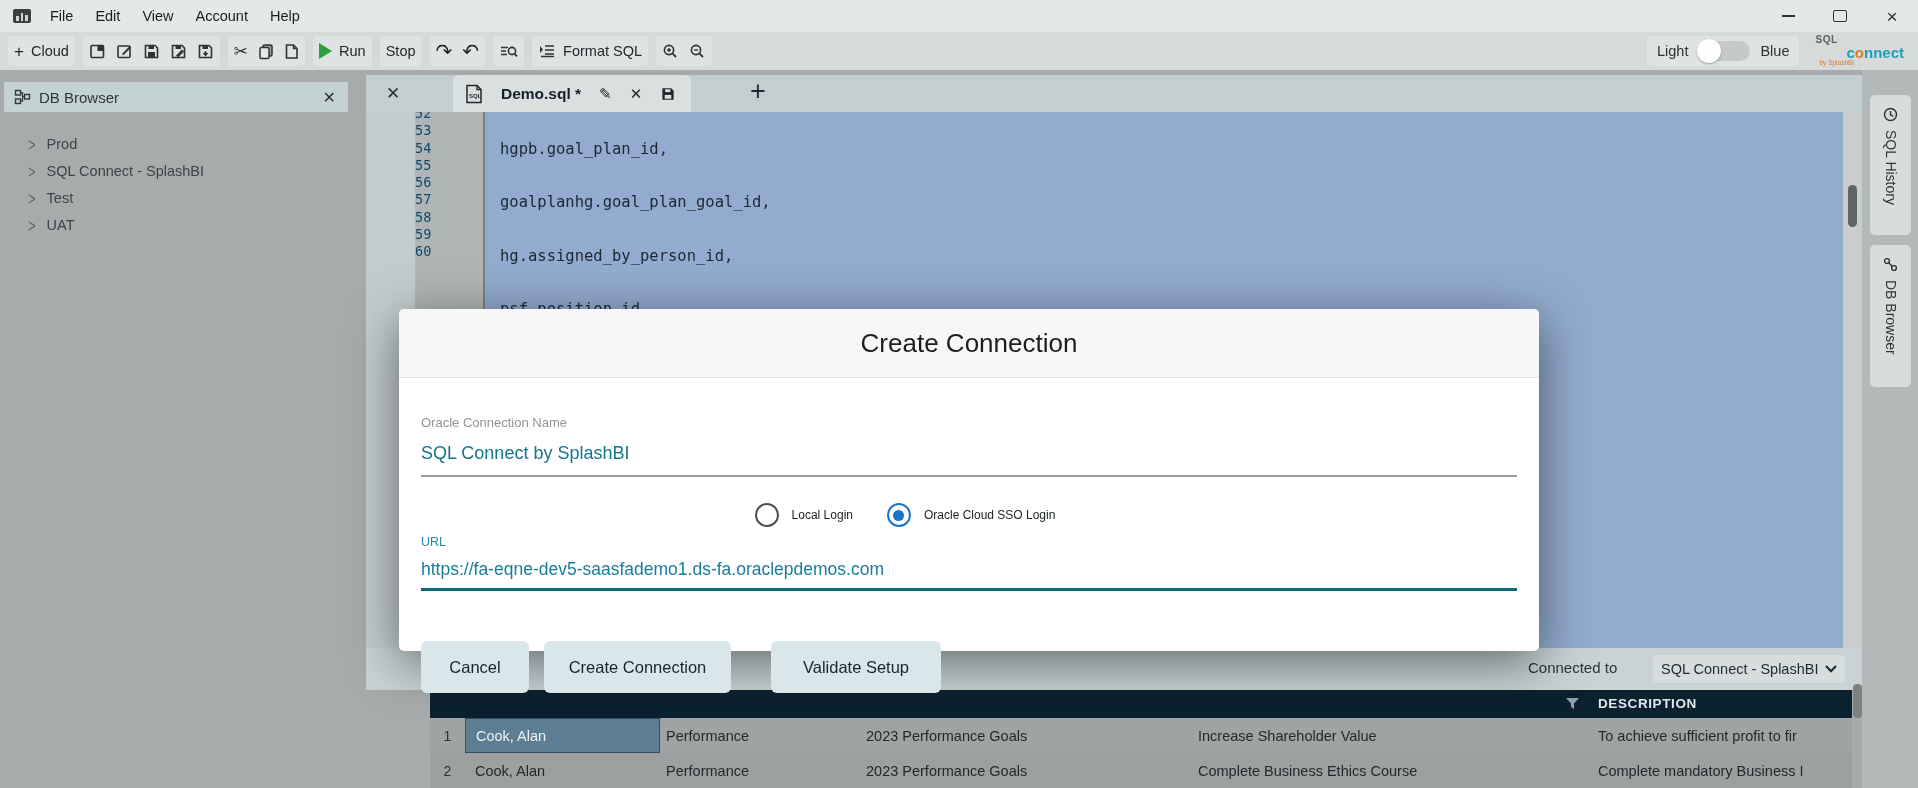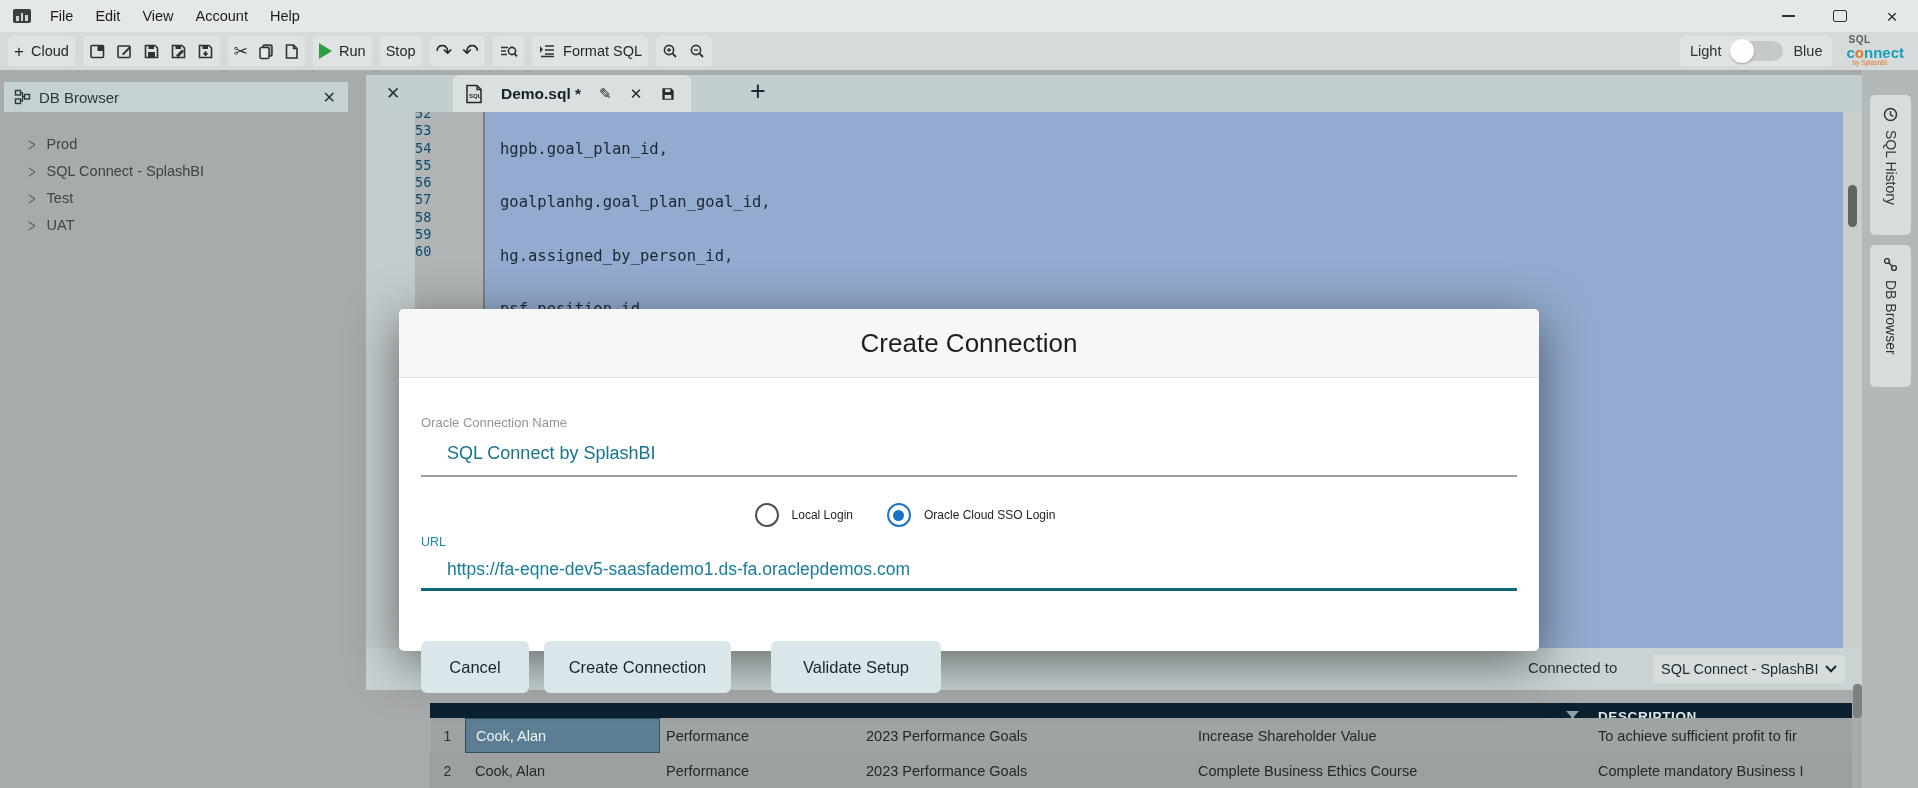--- a/index.html
+++ b/index.html
@@ -29,21 +29,21 @@
   .tbtn{display:inline-flex;align-items:center;gap:7px;color:#23282a;}
   .tbtn svg{display:block;}
   .glyph{font-size:17px;line-height:1;}
   .run-tri{width:0;height:0;border-left:13px solid #2f9e41;border-top:8px solid transparent;border-bottom:8px solid transparent;}
   .toolbar-right{margin-left:auto;display:flex;align-items:center;gap:14px;margin-right:14px;}
   .theme-toggle{display:flex;align-items:center;gap:10px;background:#dfe3e3;border-radius:4px;height:30px;padding:0 10px;}
   .toggle-pill{width:52px;height:20px;background:#c5c9c9;border-radius:10px;position:relative;}
   .toggle-knob{position:absolute;left:-1px;top:-2px;width:24px;height:24px;border-radius:50%;background:#fdfdfd;box-shadow:0 1px 2px rgba(0,0,0,.3);}
   .brand{line-height:1;text-align:left;}
   .brand .b1{display:block;font-size:10px;font-weight:bold;color:#5a5f5f;letter-spacing:.5px;margin-left:2px;}
-  .brand .b2{display:block;font-size:15px;font-weight:bold;color:#1ba0b8;}
+  .brand .b2{display:block;font-size:15px;font-weight:bold;color:#1ba0b8;margin-left:33px;}
   .brand .b2 .o{color:#e07820;}
   .brand .b3{display:block;font-size:6.5px;color:#e07820;margin-left:6px;}
 
   
   .sidebar-header{position:absolute;left:4px;top:82px;width:344px;height:30px;background:#c4d2d4;
                   display:flex;align-items:center;font-size:15px;color:#2e373b;}
   .sidebar-header svg{margin:0 8px 0 10px;}
   .sidebar-close{margin-left:auto;margin-right:12px;font-size:16px;color:#2e3333;}
   .tree-item{position:absolute;left:4px;width:344px;height:26px;display:flex;align-items:center;
              font-size:14.5px;color:#3d4346;}
@@ -73,21 +73,21 @@
   .v-thumb{position:absolute;left:5px;top:73px;width:9px;height:42px;border-radius:5px;background:#5f6464;}
 
   
   .connected-bar{position:absolute;left:366px;top:648px;width:1496px;height:42px;background:#c9d3d4;}
   .connected-label{position:absolute;left:1162px;top:11px;font-size:15px;color:#2c3336;}
   .conn-select{position:absolute;left:1287px;top:7px;width:192px;height:28px;background:#d7dcdc;border-radius:3px;
                display:flex;align-items:center;justify-content:space-between;padding:0 8px;box-sizing:border-box;
                font-size:14.5px;color:#1c2a33;}
 
   
-  .tbl-header{position:absolute;left:430px;top:690px;width:1422px;height:28px;background:#0c2130;margin-top:13px;}
+  .tbl-header{position:absolute;left:430px;top:690px;width:1422px;height:28px;background:#0c2130;}
   .tbl-header .funnel{position:absolute;left:1135px;top:7px;}
   .tbl-header .desc{position:absolute;left:1168px;top:6px;font-size:13.5px;font-weight:bold;color:#dfe7ec;letter-spacing:.6px;}
   .trow{position:absolute;left:430px;width:1422px;height:35px;background:#a0a3a3;border-bottom:1px solid #8b8e8e;
         font-size:14.5px;color:#24282a;}
   .trow .rnum{position:absolute;left:0;top:0;width:35px;height:100%;display:flex;align-items:center;justify-content:center;color:#2d3133;font-size:14px;}
   .tcell{position:absolute;top:0;height:100%;display:flex;align-items:center;white-space:nowrap;overflow:hidden;}
   .cell-emp-sel{left:35px;width:195px;background:#5d7e92;border:1px solid #31505f;box-sizing:border-box;color:#eef3f5;padding-left:10px;}
   .cell-emp{left:45px;}
   .cell-mod{left:236px;}
   .cell-plan{left:436px;}
@@ -105,21 +105,21 @@
 
   
   .modal{position:absolute;left:399px;top:309px;width:1140px;height:342px;background:#ffffff;border-radius:5px;
          box-shadow:0 12px 50px rgba(0,0,0,.5);z-index:10;}
   .modal-header{position:absolute;left:0;top:0;width:100%;height:68px;background:#f6f7f7;border-bottom:1px solid #e0e0e0;
                 border-radius:5px 5px 0 0;display:flex;align-items:center;justify-content:center;}
   .modal-title{font-size:26px;color:#1d1d1d;}
   .fld-label{position:absolute;left:22px;font-size:13px;}
   .lbl-gray{color:#8f9595;top:106px;}
   .lbl-teal{top:226px;font-size:12.5px;}
-  .fld-value{position:absolute;left:22px;font-size:18px;margin-left:26px;}
+  .fld-value{position:absolute;left:22px;font-size:18px;}
   .val-name{top:134px;}
   .val-url{top:250px;font-size:17.5px;}
   .rule-gray{position:absolute;left:22px;right:22px;top:166px;height:2px;background:#9aa0a0;}
   .rule-teal{position:absolute;left:22px;right:22px;top:279px;height:3px;}
   .radio-row{position:absolute;left:-64px;top:194px;width:100%;display:flex;align-items:center;justify-content:center;gap:34px;}
   .radio-opt{display:flex;align-items:center;gap:13px;font-size:12px;color:#202628;}
   .radio-circle{width:20px;height:20px;border-radius:50%;border:2.5px solid #4a4f52;background:#fff;}
   .radio-circle.sel{border-color:#1a73c8;display:flex;align-items:center;justify-content:center;}
   .radio-dot{width:11px;height:11px;border-radius:50%;background:#1a73c8;}
   .modal-btn{position:absolute;top:332px;height:52px;background:#d9e6ea;border-radius:6px;

